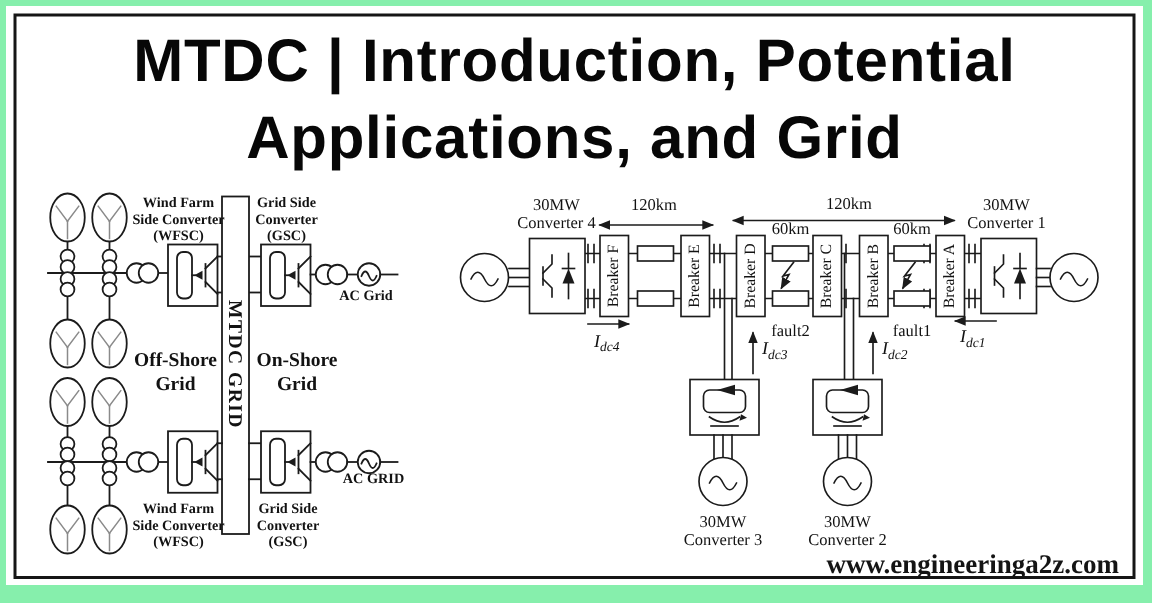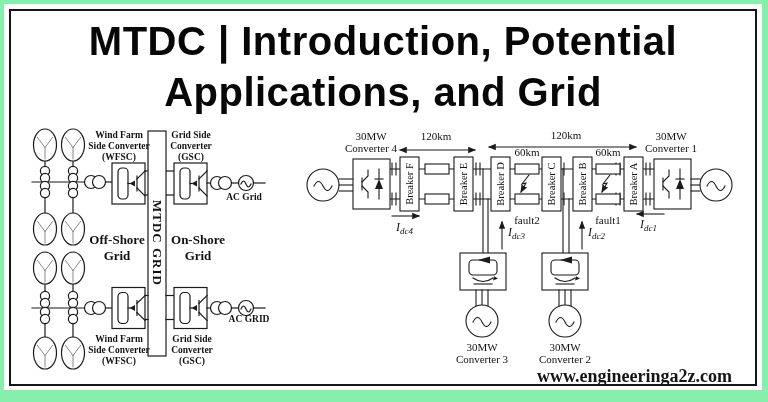--- a/index.html
+++ b/index.html
@@ -3,21 +3,21 @@
 <meta charset="utf-8">
 <style>
   html,body{margin:0;padding:0;background:#222;}
   .canvas{position:relative;width:768px;height:402px;background:#86efac;overflow:hidden;
           font-family:"Liberation Sans",sans-serif;}
   .page{position:absolute;left:4px;top:4px;right:6px;bottom:12px;background:#ffffff;}
   .inner-border{position:absolute;left:5px;top:5px;right:5px;bottom:4px;
                 border:2px solid #161616;pointer-events:none;}
   .title{position:absolute;top:12px;left:0;width:100%;text-align:center;
          font-weight:bold;font-size:40px;line-height:51px;letter-spacing:.5px;color:#070707;}
-  .footer{position:absolute;top:362px;right:30px;
+  .footer{position:absolute;top:362px;right:16px;
           font:bold 18px "Liberation Serif",serif;color:#141414;}
   svg.dwg{position:absolute;overflow:visible;}
   
   .ts  {font:bold 9.5px  "Liberation Serif",serif; fill:#121212; stroke:none;}
   .tm  {font:bold 13px   "Liberation Serif",serif; fill:#121212; stroke:none; letter-spacing:1px;}
   .tsh {font:bold 13px   "Liberation Serif",serif; fill:#121212; stroke:none;}
   .tr  {font:11px        "Liberation Serif",serif; fill:#121212; stroke:none;}
   .tb  {font:10.5px      "Liberation Serif",serif; fill:#121212; stroke:none;}
   .ti  {font:italic 12px "Liberation Serif",serif; fill:#121212; stroke:none;}
   .tis {font:italic 9px  "Liberation Serif",serif; fill:#121212; stroke:none;}

